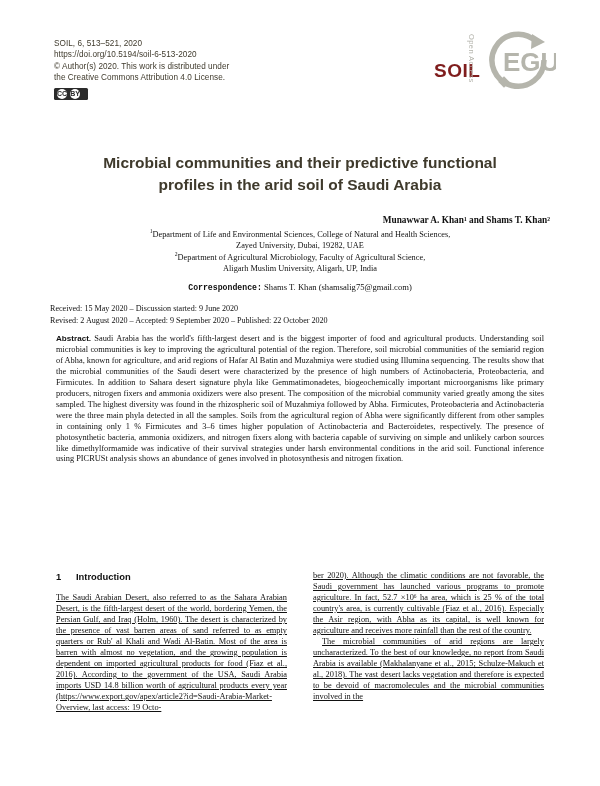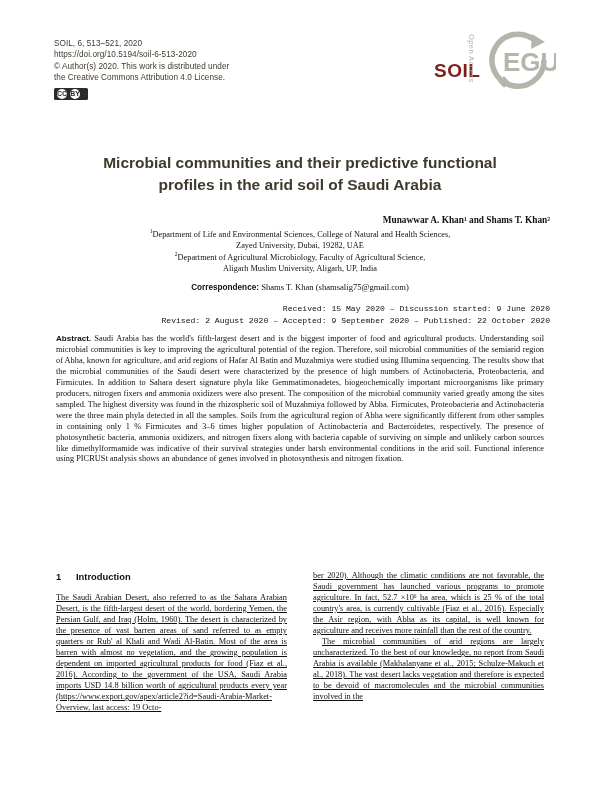--- a/index.html
+++ b/index.html
@@ -141,34 +141,33 @@
   .correspondence {
     position: absolute;
     left: 50px;
     top: 282px;
     width: 500px;
     text-align: center;
     font-size: 8.6px;
     color: #111;
   }
   .correspondence b {
-    font-family: Liberation Sans, sans-serif;
+    font-family: Liberation Mono, monospace;
     font-size: 8.2px;
   }
 
   .dates {
     position: absolute;
     left: 50px;
     top: 303px;
     width: 500px;
-    text-align: right;
+    text-align: left;
     font-size: 8.1px;
     line-height: 11.5px;
     color: #111;
-    font-family: Liberation Mono, monospace;
   }
 
   
   .abstract {
     position: absolute;
     left: 56px;
     top: 334px;
     width: 488px;
     font-size: 8.35px;
     line-height: 10.95px;

